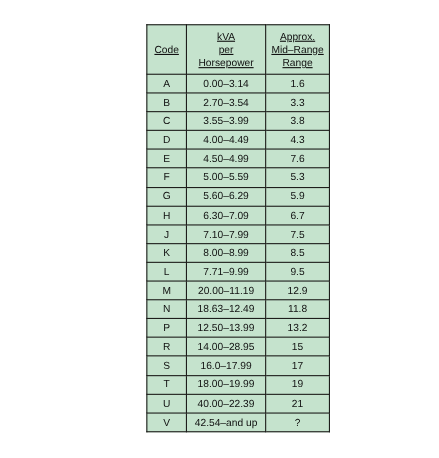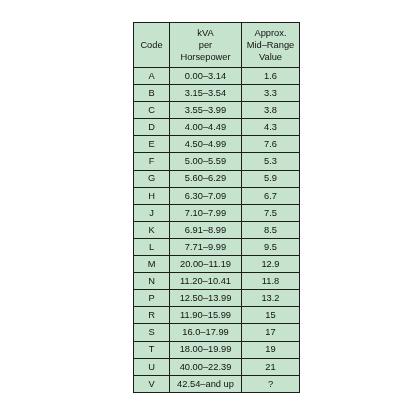--- a/index.html
+++ b/index.html
@@ -39,21 +39,21 @@
     height: 16.1px;
   }
   table.code-table thead th {
     height: 42px;
     font-size: 9.3px;
     padding: 1px 0;
   }
   col.c-code { width: 36px; }
   col.c-kva  { width: 72px; }
   col.c-mid  { width: 58px; }
-  .hdr-line { display: block; }
+  .hdr-line { display: block; text-decoration: underline; }
 </style>
 </head>
 <body>
 
 <div id="table-wrap">
   <table class="code-table">
     <colgroup>
       <col class="c-code">
       <col class="c-kva">
       <col class="c-mid">
@@ -64,33 +64,33 @@
           <span class="hdr-line">Code</span>
         </th>
         <th>
           <span class="hdr-line">kVA</span>
           <span class="hdr-line">per</span>
           <span class="hdr-line">Horsepower</span>
         </th>
         <th>
           <span class="hdr-line">Approx.</span>
           <span class="hdr-line">Mid–Range</span>
-          <span class="hdr-line">Value</span>
+          <span class="hdr-line">Range</span>
         </th>
       </tr>
     </thead>
     <tbody id="table-body">
         <tr>
           <td>A</td>
           <td>0.00–3.14</td>
           <td>1.6</td>
         </tr>
         <tr>
           <td>B</td>
-          <td>3.15–3.54</td>
+          <td>2.70–3.54</td>
           <td>3.3</td>
         </tr>
         <tr>
           <td>C</td>
           <td>3.55–3.99</td>
           <td>3.8</td>
         </tr>
         <tr>
           <td>D</td>
           <td>4.00–4.49</td>
@@ -116,46 +116,46 @@
           <td>6.30–7.09</td>
           <td>6.7</td>
         </tr>
         <tr>
           <td>J</td>
           <td>7.10–7.99</td>
           <td>7.5</td>
         </tr>
         <tr>
           <td>K</td>
-          <td>6.91–8.99</td>
+          <td>8.00–8.99</td>
           <td>8.5</td>
         </tr>
         <tr>
           <td>L</td>
           <td>7.71–9.99</td>
           <td>9.5</td>
         </tr>
         <tr>
           <td>M</td>
           <td>20.00–11.19</td>
           <td>12.9</td>
         </tr>
         <tr>
           <td>N</td>
-          <td>11.20–10.41</td>
+          <td>18.63–12.49</td>
           <td>11.8</td>
         </tr>
         <tr>
           <td>P</td>
           <td>12.50–13.99</td>
           <td>13.2</td>
         </tr>
         <tr>
           <td>R</td>
-          <td>11.90–15.99</td>
+          <td>14.00–28.95</td>
           <td>15</td>
         </tr>
         <tr>
           <td>S</td>
           <td>16.0–17.99</td>
           <td>17</td>
         </tr>
         <tr>
           <td>T</td>
           <td>18.00–19.99</td>

